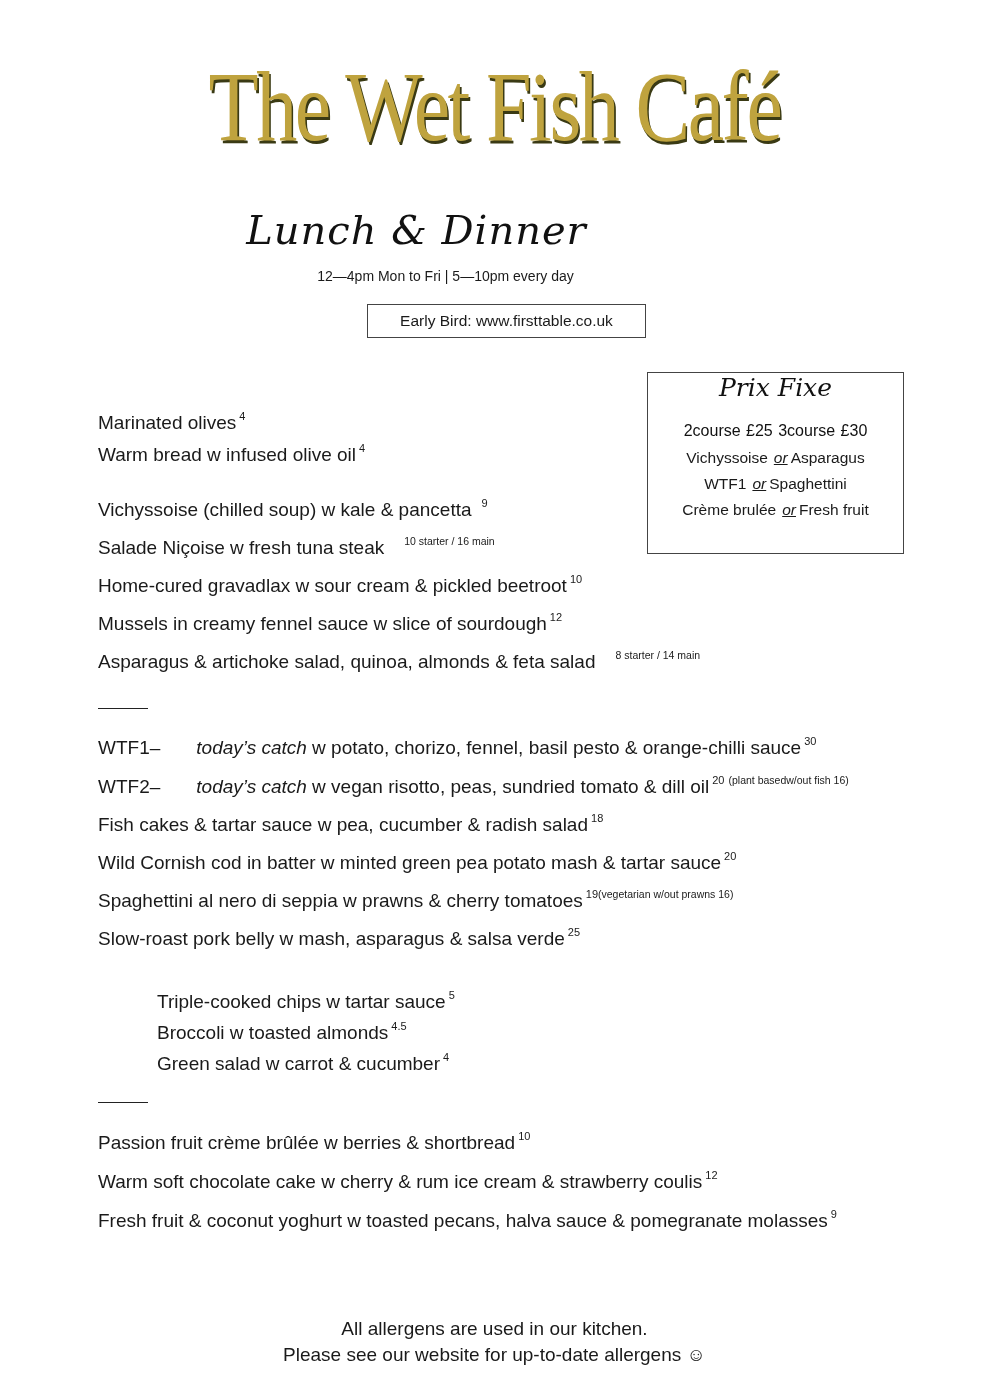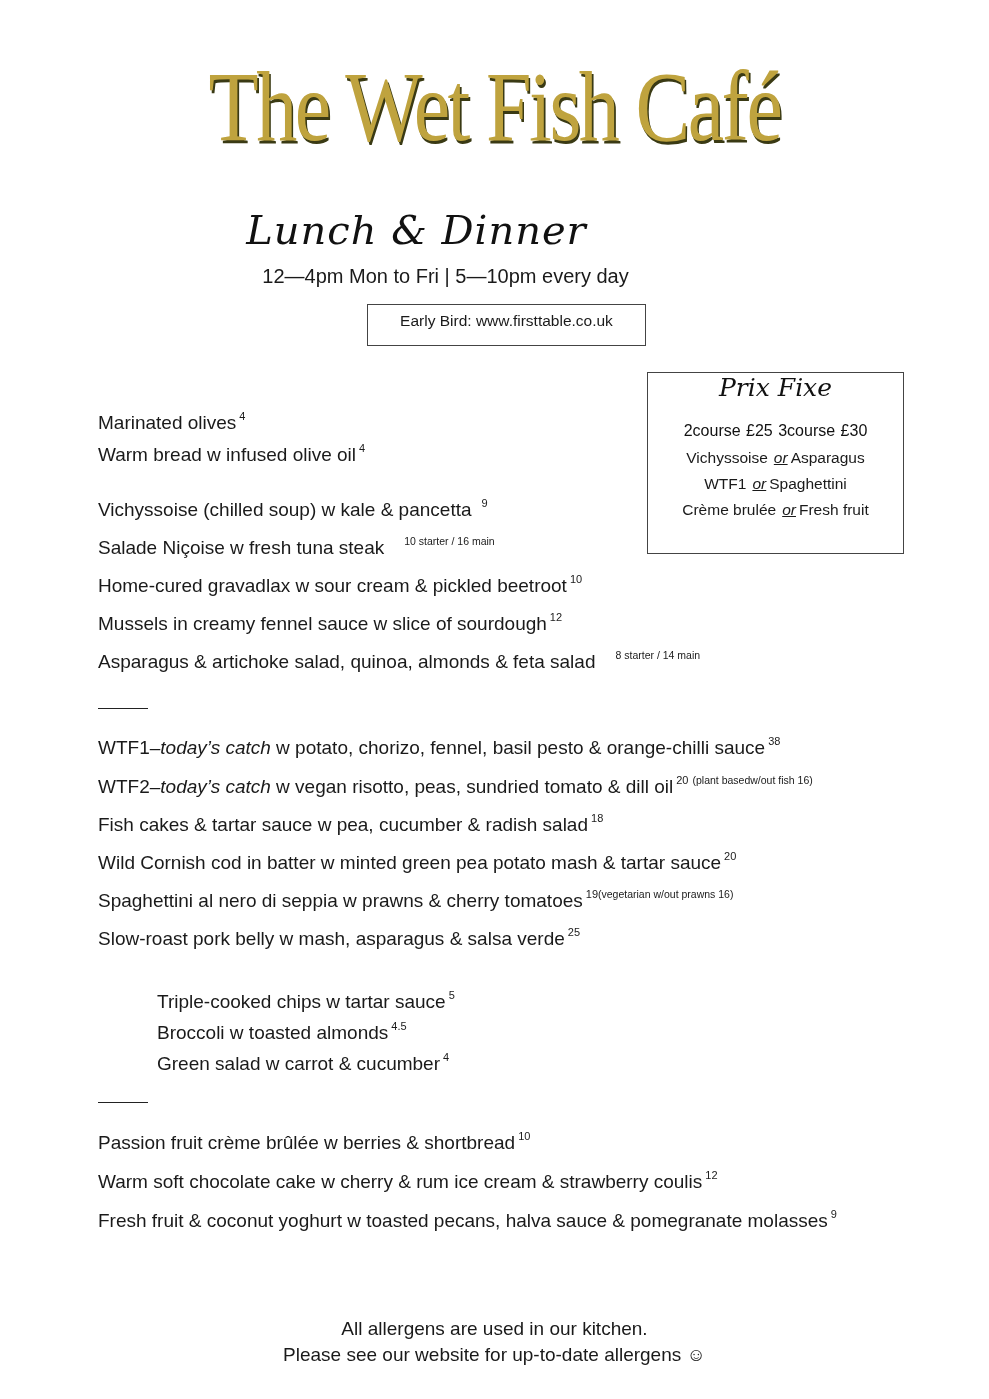--- a/index.html
+++ b/index.html
@@ -43,30 +43,30 @@
       line-height: 56px;
       color: #111;
       letter-spacing: 1px;
     }
     .hours {
       position: absolute;
       left: 0;
       width: 891px;
       top: 264px;
       text-align: center;
-      font-size: 20px;
+      font-size: 14px;
       line-height: 24px;
       color: #1a1a1a;
     }
     .earlybird {
       position: absolute;
       left: 367px;
       top: 304px;
       width: 279px;
-      height: 42px;
+      height: 34px;
       border: 1.5px solid #444;
       box-sizing: border-box;
       text-align: center;
       font-size: 15.5px;
       line-height: 32px;
       color: #1a1a1a;
     }
     .prix {
       position: absolute;
       left: 647px;
@@ -119,20 +119,21 @@
       position: relative;
       top: -9px;
       margin-left: 3px;
     }
     .item sup.small {
       font-size: 10.5px;
       margin-left: 20px;
     }
     .item i {
       font-style: italic;
+      margin-left: 36px;
     }
     .rule {
       position: absolute;
       left: 98px;
       width: 50px;
       height: 0;
       border-top: 1.5px solid #222;
     }
     .footer {
       position: absolute;
@@ -185,21 +186,21 @@
 <div class="item" style="top:611px">
   <span>Mussels in creamy fennel sauce w slice of sourdough</span><sup>12</sup>
 </div>
 <div class="item" style="top:649px">
   <span>Asparagus &amp; artichoke salad, quinoa, almonds &amp; feta salad</span><sup class="small">8 starter / 14 main</sup>
 </div>
 
 <div class="rule" style="top:708px"></div>
 
 <div class="item" style="top:735px">
-  <span>WTF1–</span><i>today’s catch</i><span> w potato, chorizo, fennel, basil pesto &amp; orange-chilli sauce</span><sup>38</sup>
+  <span>WTF1–</span><i>today’s catch</i><span> w potato, chorizo, fennel, basil pesto &amp; orange-chilli sauce</span><sup>30</sup>
 </div>
 <div class="item" style="top:774px">
   <span>WTF2–</span><i>today’s catch</i><span> w vegan risotto, peas, sundried tomato &amp; dill oil</span><sup>20</sup><sup class="small" style="margin-left:4px">(plant basedw/out fish 16)</sup>
 </div>
 <div class="item" style="top:812px">
   <span>Fish cakes &amp; tartar sauce w pea, cucumber &amp; radish salad</span><sup>18</sup>
 </div>
 <div class="item" style="top:850px">
   <span>Wild Cornish cod in batter w minted green pea potato mash &amp; tartar sauce</span><sup>20</sup>
 </div>

